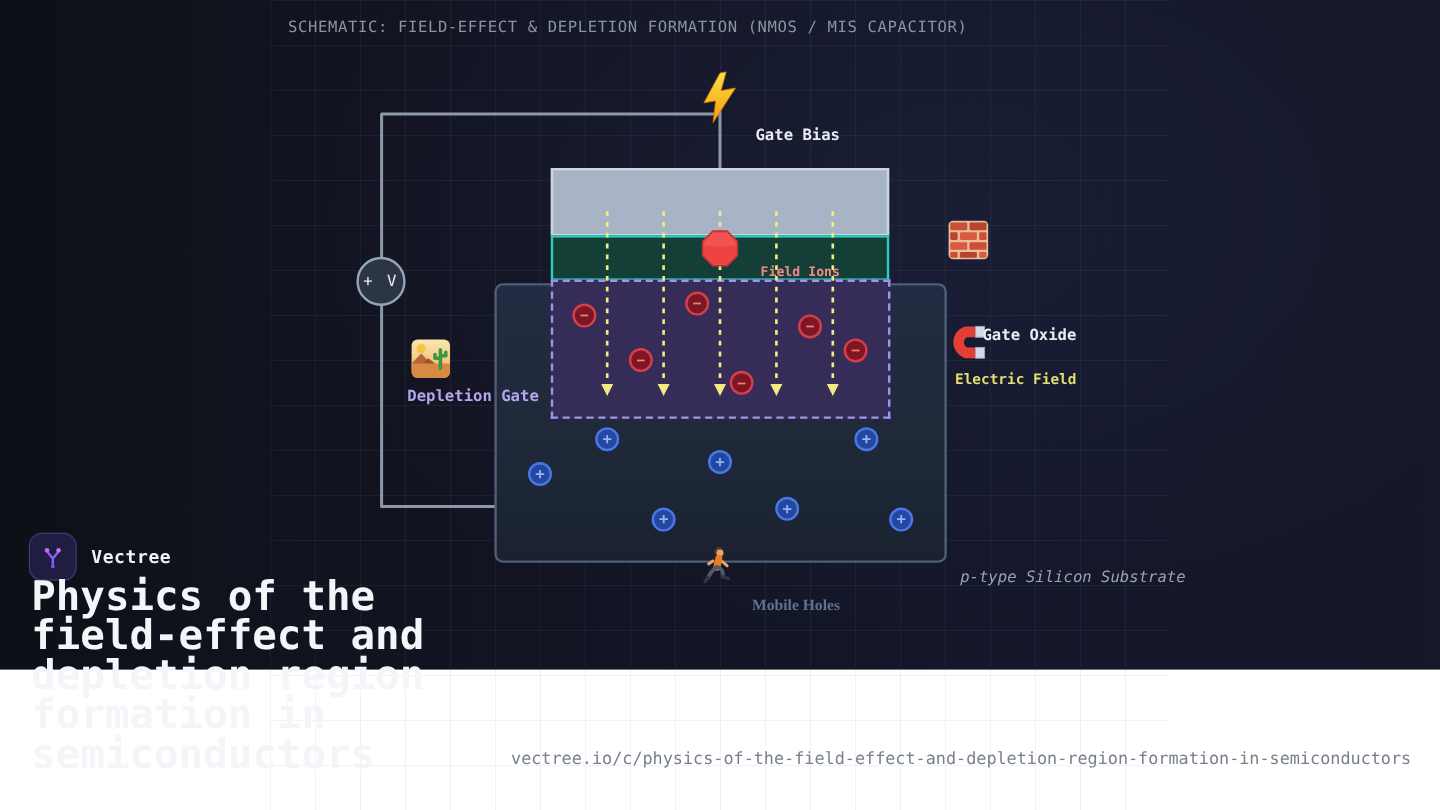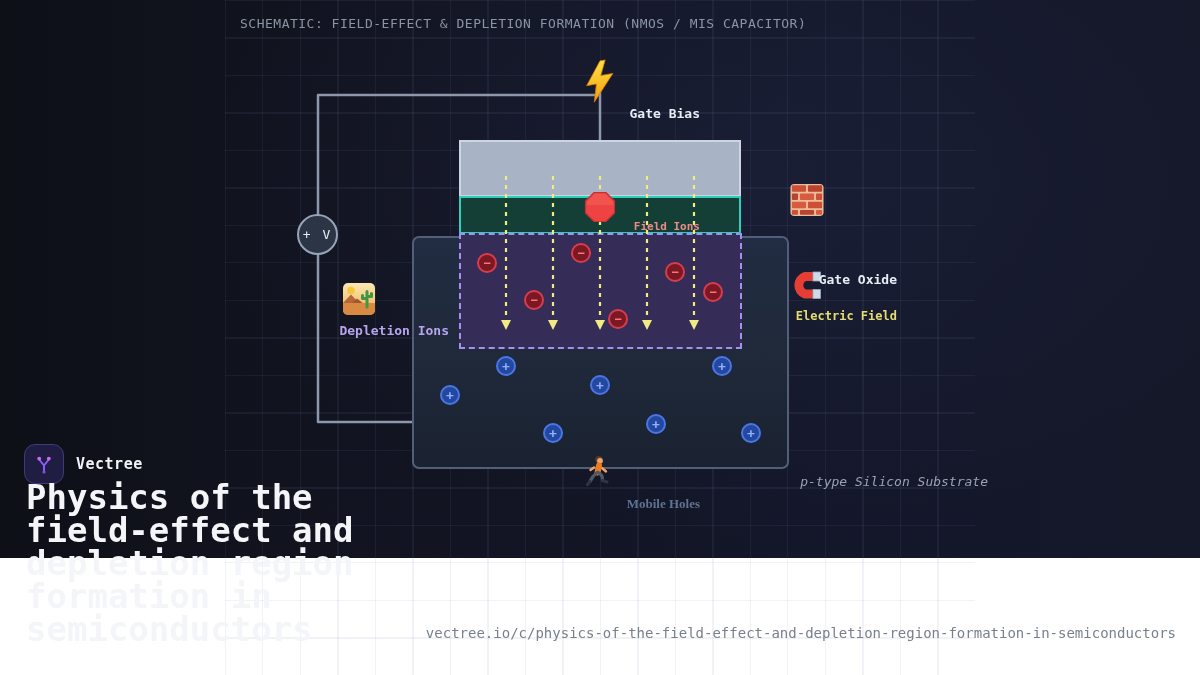--- a/index.html
+++ b/index.html
@@ -211,21 +211,21 @@
       <path d="M11,17.5 Q6.5,21 4,26.5" fill="none" stroke="#4e5a68" stroke-width="3.2" stroke-linecap="round"></path>
       <path d="M16.5,25.5 L21,27" stroke="#2c3642" stroke-width="3" stroke-linecap="round"></path>
       <path d="M4,26.5 L1.5,29.5" stroke="#2c3642" stroke-width="3" stroke-linecap="round"></path>
     </svg>
   </div>
 
   <div class="abs lbl" id="gate-bias-label">Gate Bias</div>
   <div class="abs lbl" id="fixed-ions-label">Field Ions</div>
   <div class="abs lbl" id="gate-oxide-label">Gate Oxide</div>
   <div class="abs lbl" id="electric-field-label">Electric Field</div>
-  <div class="abs lbl" id="depletion-zone-label">Depletion Ions</div>
+  <div class="abs lbl" id="depletion-zone-label">Depletion Gate</div>
   <div class="abs lbl" id="mobile-holes-label">Mobile Holes</div>
   <div class="abs lbl" id="substrate-label">p-type Silicon Substrate</div>
 
   <div class="abs" id="brand-row">
     <div id="brand-logo">
       <svg width="24" height="24" viewBox="0 0 24 24">
         <path d="M12,20 V13.5 M12,13.5 L7.2,7.5 M12,13.5 L16.8,7.5" fill="none" stroke="#8b5cf6" stroke-width="2" stroke-linecap="round"></path>
         <circle cx="7.2" cy="6.6" r="1.9" fill="#cf6af0"></circle>
         <circle cx="16.8" cy="6.6" r="1.9" fill="#cf6af0"></circle>
         <circle cx="12" cy="20" r="1.6" fill="#7c4fe0"></circle>

